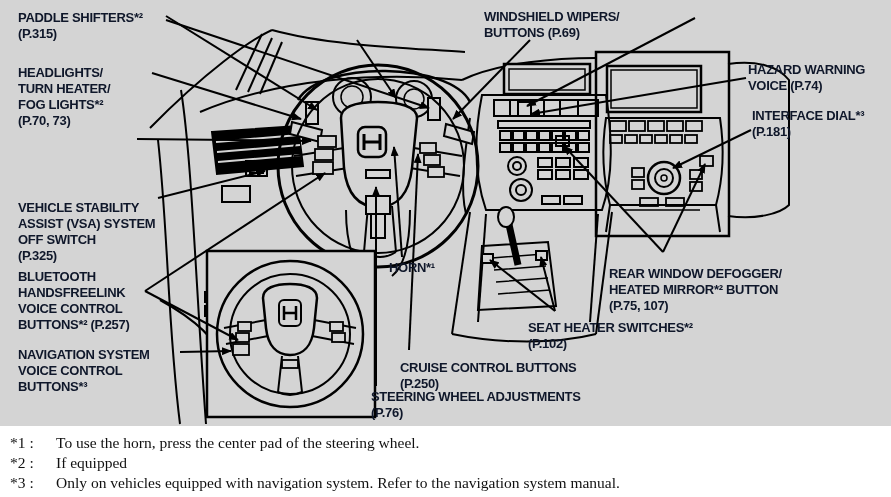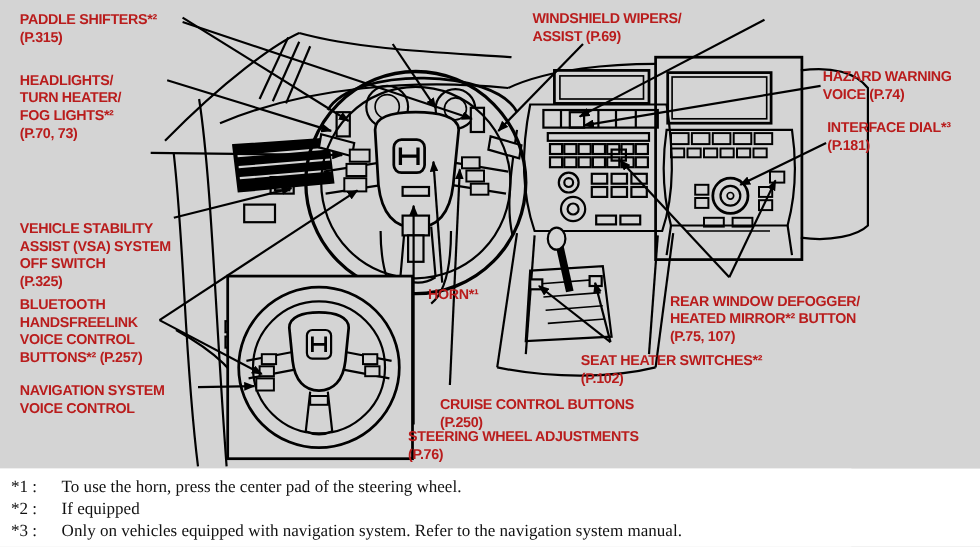--- a/index.html
+++ b/index.html
@@ -1,20 +1,20 @@
 <!DOCTYPE html>
 <html><head>
 <meta charset="utf-8">
 <style>
   * { margin:0; padding:0; box-sizing:border-box; }
   html,body { width:891px; height:497px; }
   body { position:relative; background:#ffffff; font-family:"Liberation Sans", sans-serif; overflow:hidden; }
   .diagram { position:absolute; left:0; top:0; width:891px; height:426px; background:#d4d4d4; }
   .art { position:absolute; left:0; top:0; }
-  .callout { position:absolute; color:#b91c1c; font-weight:bold; font-size:13px; line-height:16px; letter-spacing:-0.3px; white-space:nowrap; z-index:5; }
+  .callout { position:absolute; color:#0f172a; font-weight:bold; font-size:13px; line-height:16px; letter-spacing:-0.3px; white-space:nowrap; z-index:5; }
   .footnotes { position:absolute; left:0; top:426px; width:774px; height:71px; background:#ffffff; font-family:"Liberation Serif", serif; font-size:15.5px; color:#111; }
   .footnote { position:absolute; left:10px; white-space:nowrap; }
   .footnote .marker { display:inline-block; width:46px; }
 </style>
 </head>
 <body>
 
 <div class="diagram">
 
   <svg class="art" width="891" height="426" viewBox="0 0 891 426">
@@ -248,24 +248,25 @@
   </div>
   <div class="callout" style="left:18px;top:269px">
     <div>BLUETOOTH</div>
     <div>HANDSFREELINK</div>
     <div>VOICE CONTROL</div>
     <div>BUTTONS*² (P.257)</div>
   </div>
   <div class="callout" style="left:18px;top:347px">
     <div>NAVIGATION SYSTEM</div>
     <div>VOICE CONTROL</div>
+    <div>BUTTONS*³</div>
   </div>
   <div class="callout" style="left:484px;top:9px">
     <div>WINDSHIELD WIPERS/</div>
-    <div>ASSIST (P.69)</div>
+    <div>BUTTONS (P.69)</div>
   </div>
   <div class="callout" style="left:748px;top:62px">
     <div>HAZARD WARNING</div>
     <div>VOICE (P.74)</div>
   </div>
   <div class="callout" style="left:752px;top:108px">
     <div>INTERFACE DIAL*³</div>
     <div>(P.181)</div>
   </div>
   <div class="callout" style="left:609px;top:266px">

